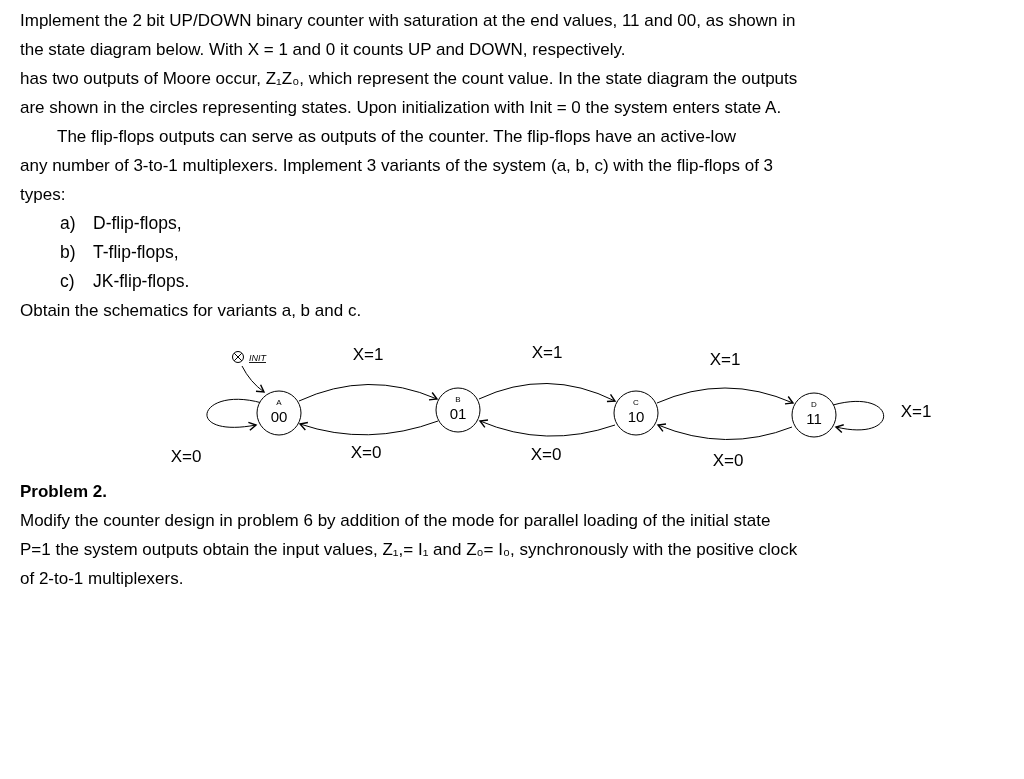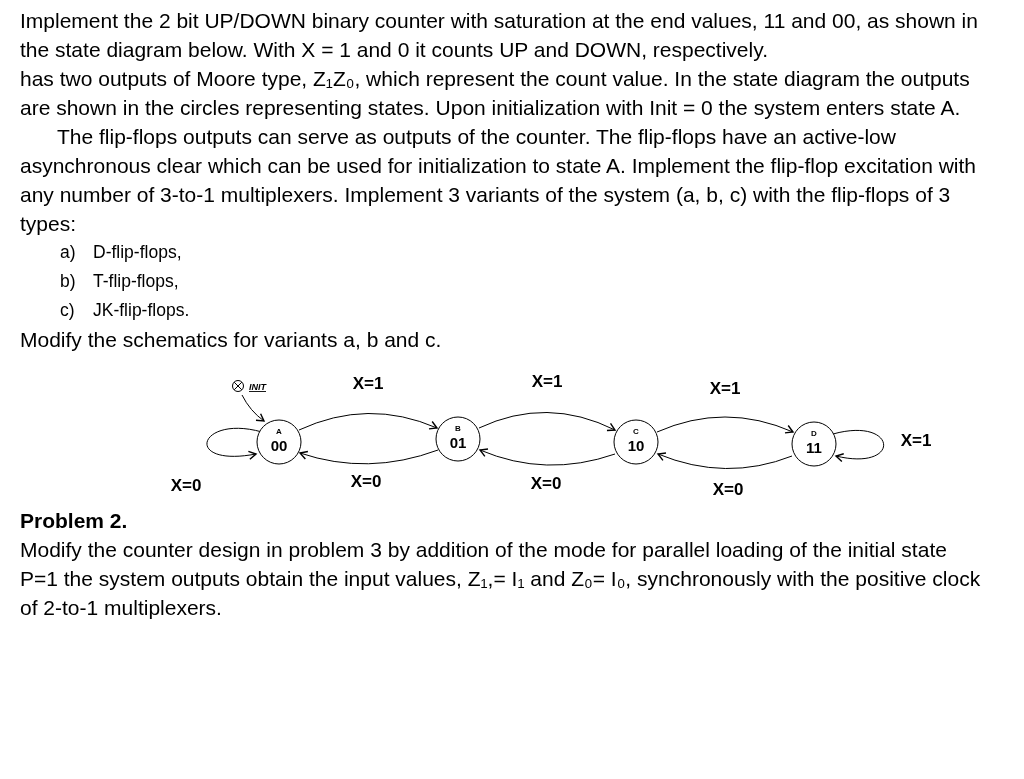--- a/index.html
+++ b/index.html
@@ -3,66 +3,65 @@
 <meta charset="utf-8">
 <style>
   html, body { margin: 0; padding: 0; }
   body {
     width: 1024px; height: 779px;
     background: #ffffff; color: #000000;
     overflow: hidden;
     font-family: "Liberation Sans", "DejaVu Sans", sans-serif;
   }
   .page { padding: 6px 20px 0 20px; }
-  .line { font-size: 21px; line-height: 29px; white-space: nowrap; }
+  .line { font-size: 17px; line-height: 29px; white-space: nowrap; }
   .indent { padding-left: 37px; }
   .bold { font-weight: 700; }
   .list-row { display: flex; font-size: 17.5px; line-height: 29px; padding-left: 40px; }
   .marker { flex: 0 0 33px; width: 33px; }
-  .diagram { position: relative; margin-left: -20px; width: 908px; height: 152px; font-weight: bold; }
+  .diagram { position: relative; margin-left: -20px; width: 908px; height: 152px; }
   svg { display: block; }
   .st { fill: none; stroke: #000; stroke-width: 1; }
   .state { fill: #fff; stroke: #000; stroke-width: 1; }
   .lbl { font-size: 17px; fill: #000; text-anchor: middle; font-family: "Liberation Sans", "DejaVu Sans", sans-serif; }
   .code { font-size: 15px; fill: #000; text-anchor: middle; font-family: "Liberation Sans", "DejaVu Sans", sans-serif; }
   .slet { font-size: 8px; fill: #000; text-anchor: middle; font-family: "Liberation Sans", "DejaVu Sans", sans-serif; }
   .init-t { font-size: 9px; font-style: italic; text-decoration: underline; fill: #000; font-family: "Liberation Sans", "DejaVu Sans", sans-serif; }
 </style>
 </head>
 <body>
 
 <div class="page">
 
   <div>
     <div class="line">Implement the 2 bit UP/DOWN binary counter with saturation at the end values, 11 and 00, as shown in</div>
     <div class="line">the state diagram below. With X = 1 and 0 it counts UP and DOWN, respectively.</div>
-    <div class="line">has two outputs of Moore type, Z₁Z₀, which represent the count value. In the state diagram the outputs</div>
+    <div class="line">has two outputs of Moore occur, Z₁Z₀, which represent the count value. In the state diagram the outputs</div>
     <div class="line">are shown in the circles representing states. Upon initialization with Init = 0 the system enters state A.</div>
     <div class="line indent">The flip-flops outputs can serve as outputs of the counter. The flip-flops have an active-low</div>
-    <div class="line">asynchronous clear which can be used for initialization to state A. Implement the flip-flop excitation with</div>
     <div class="line">any number of 3-to-1 multiplexers. Implement 3 variants of the system (a, b, c) with the flip-flops of 3</div>
     <div class="line">types:</div>
   </div>
 
   <div>
     <div class="list-row">
       <span class="marker">a)</span>
       <span>D-flip-flops,</span>
     </div>
     <div class="list-row">
       <span class="marker">b)</span>
       <span>T-flip-flops,</span>
     </div>
     <div class="list-row">
       <span class="marker">c)</span>
       <span>JK-flip-flops.</span>
     </div>
   </div>
 
-  <div class="line">Modify the schematics for variants a, b and c.</div>
+  <div class="line">Obtain the schematics for variants a, b and c.</div>
 
   <div class="diagram">
     <svg width="1024" height="152" viewBox="0 0 1024 152">
       <defs>
         <marker id="arw" markerWidth="12" markerHeight="12" refX="9" refY="6" orient="auto" markerUnits="userSpaceOnUse">
           <path d="M2,2 L9,6 L2,10" fill="none" stroke="#000" stroke-width="1.4"></path>
         </marker>
       </defs>
 
       <g>
@@ -111,18 +110,18 @@
       <g>
         <circle class="state" cx="814" cy="90" r="22"></circle>
         <text class="slet" x="814" y="82">D</text>
         <text class="code" x="814" y="99">11</text>
       </g>
     </svg>
   </div>
 
   <div class="line bold">Problem 2.</div>
   <div>
-    <div class="line">Modify the counter design in problem 3 by addition of the mode for parallel loading of the initial state</div>
+    <div class="line">Modify the counter design in problem 6 by addition of the mode for parallel loading of the initial state</div>
     <div class="line">P=1 the system outputs obtain the input values, Z₁,= I₁ and Z₀= I₀, synchronously with the positive clock</div>
     <div class="line">of 2-to-1 multiplexers.</div>
   </div>
 
 </div>
 
 </body></html>

